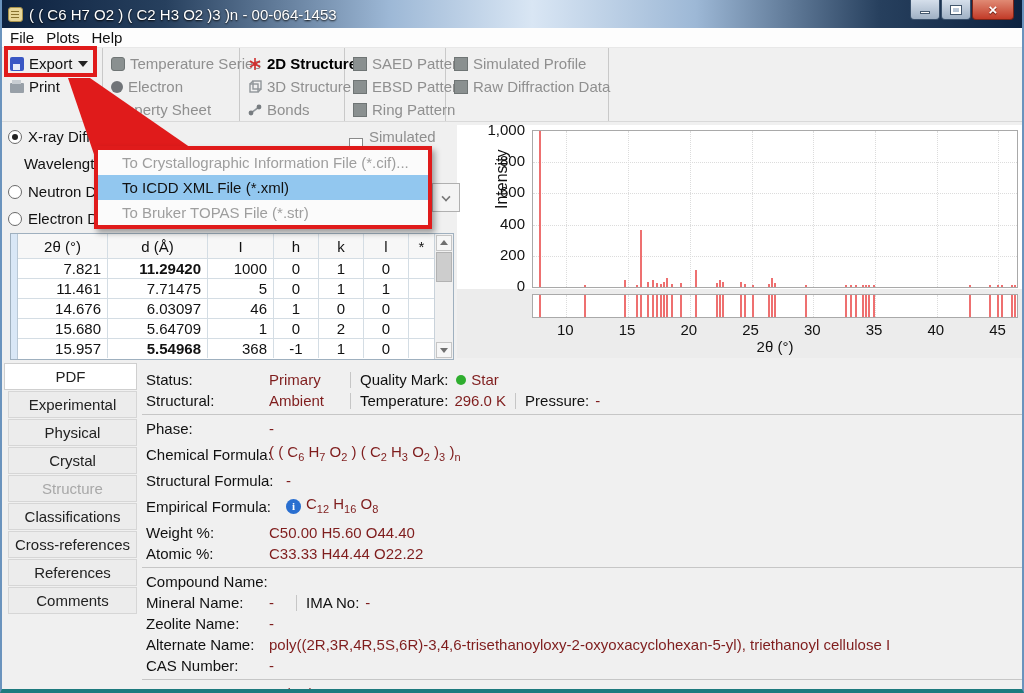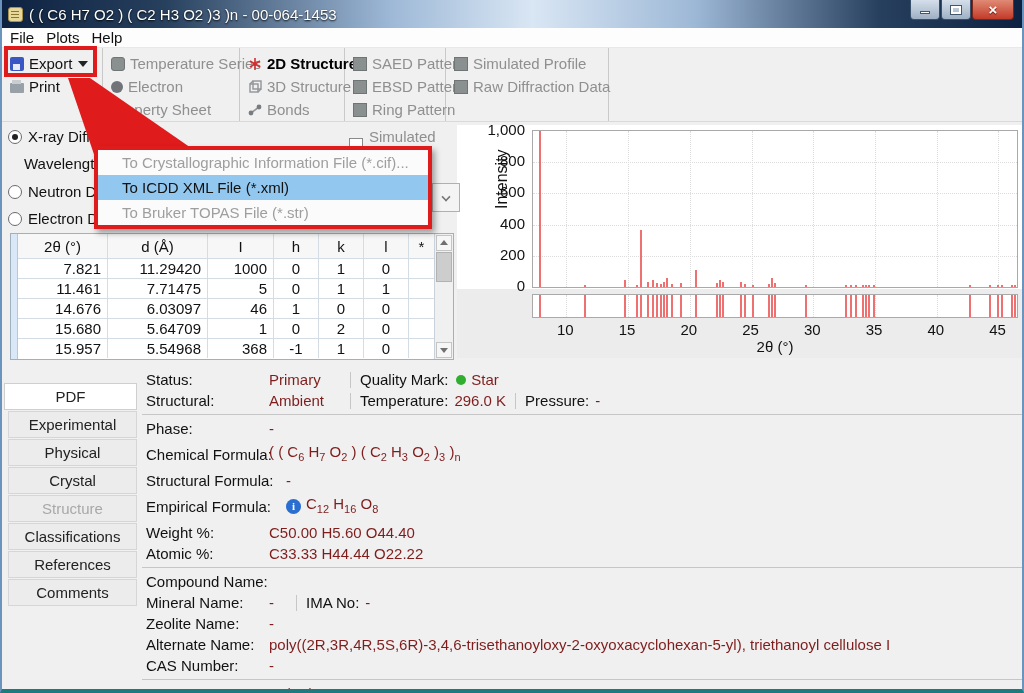--- a/index.html
+++ b/index.html
@@ -71,31 +71,31 @@
   .ptable { position:absolute; left:8px; top:233px; width:444px; height:127px; background:#fff; border:1px solid #9fb0bf; display:flex; }
   .pt-gutter { width:7px; background:#d9e7f6; border-right:1px solid #b9c8d6; }
   .pt-grid { flex:1; }
   .pt-row { display:flex; height:20px; border-top:1px solid #d4dde4; }
   .pt-row.hdr { height:24px; border-top:none; background:#f7f7f7; }
   .pt-cell { font-size:15px; color:#111; border-right:1px solid #d4dde4; display:flex; align-items:center; }
   .pt-row.hdr .pt-cell { justify-content:center; }
   .num { justify-content:flex-end; padding-right:6px; }
   .ctr { justify-content:center; }
   .c0{width:90px;} .c1{width:100px;} .c2{width:66px;} .c3{width:45px;} .c4{width:45px;} .c5{width:45px;} .c6{width:25px; border-right:none;}
-  .bold { font-weight:400; }
+  .bold { font-weight:700; }
   .pt-scroll { width:19px; background:#f0f0f0; border-left:1px solid #c9d2da; position:relative; }
   .sb-btn { position:absolute; left:1px; width:16px; height:16px; background:#f6f6f6; border:1px solid #c5c5c5; }
   .sb-up{ top:1px; } .sb-dn{ bottom:1px; }
   .tri-up { width:0;height:0;border-left:4px solid transparent;border-right:4px solid transparent;border-bottom:5px solid #707070; margin:4px auto; }
   .tri-dn { width:0;height:0;border-left:4px solid transparent;border-right:4px solid transparent;border-top:5px solid #707070; margin:5px auto; }
   .sb-thumb { position:absolute; left:1px; top:18px; width:16px; height:30px; background:#cdcdcd; border:1px solid #b2b2b2; }
   
   .tabs { position:absolute; left:0; top:363px; width:137px; }
   .tab { height:27px; margin:0 2px 1px 6px; background:#ececec; border:1px solid #d6d6d6; display:flex; align-items:center; justify-content:center; font-size:15px; color:#222; }
-  .tab.selected { background:#ffffff; border-color:#cfcfcf; margin-left:2px;margin-top:20px; }
+  .tab.selected { background:#ffffff; border-color:#cfcfcf; margin-left:2px; }
   .tab.disabled { color:#a8a8a8; }
   
   .details { position:absolute; left:140px; top:363px; width:884px; height:326px; padding:6px 0 0 4px; font-size:15px; background:#f0f0f0; overflow:hidden; }
   .drow { display:flex; align-items:center; min-height:21px; line-height:21px; white-space:nowrap; }
   .drow.tall { min-height:25px; line-height:25px; }
   .dlabel { color:#111; width:123px; flex:0 0 auto; }
   .dlabel.auto { width:auto; margin-right:6px; }
   .dval { color:#7f1d1d; }
   .dsep { height:1px; background:#c6c6c6; margin:3px 0 3px -4px; }
   .vdiv { width:1px; height:16px; background:#c6c6c6; margin:0 9px; flex:0 0 auto; }
@@ -435,20 +435,21 @@
     </div>
   </div>
 
   <div class="tabs" id="tab-col">
     <div class="tab selected">PDF</div>
     <div class="tab">Experimental</div>
     <div class="tab">Physical</div>
     <div class="tab">Crystal</div>
     <div class="tab disabled">Structure</div>
     <div class="tab">Classifications</div>
+    <div class="tab">Cross-references</div>
     <div class="tab">References</div>
     <div class="tab">Comments</div>
   </div>
 
   <div class="details">
     <div class="drow">
       <span class="dlabel">Status:</span>
       <span class="dval" style="width:72px">Primary</span>
       <span class="vdiv"></span>
       <span class="dlabel auto">Quality Mark:</span>

